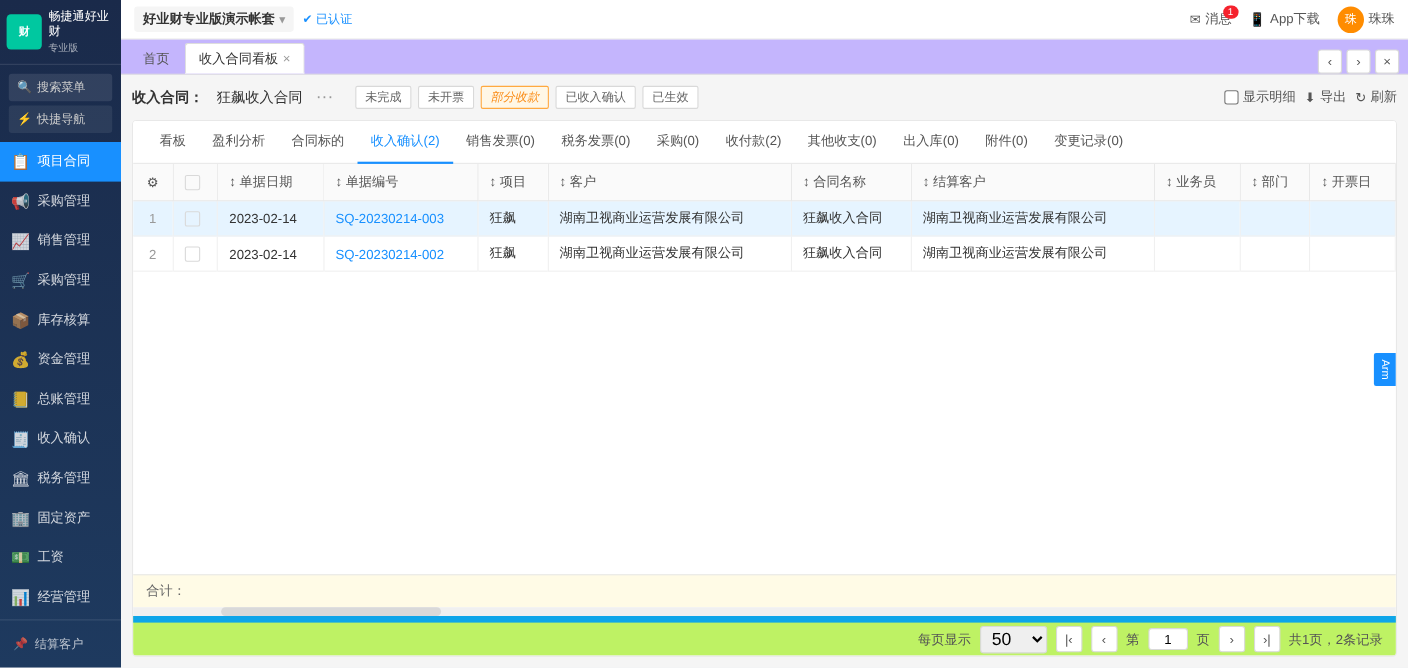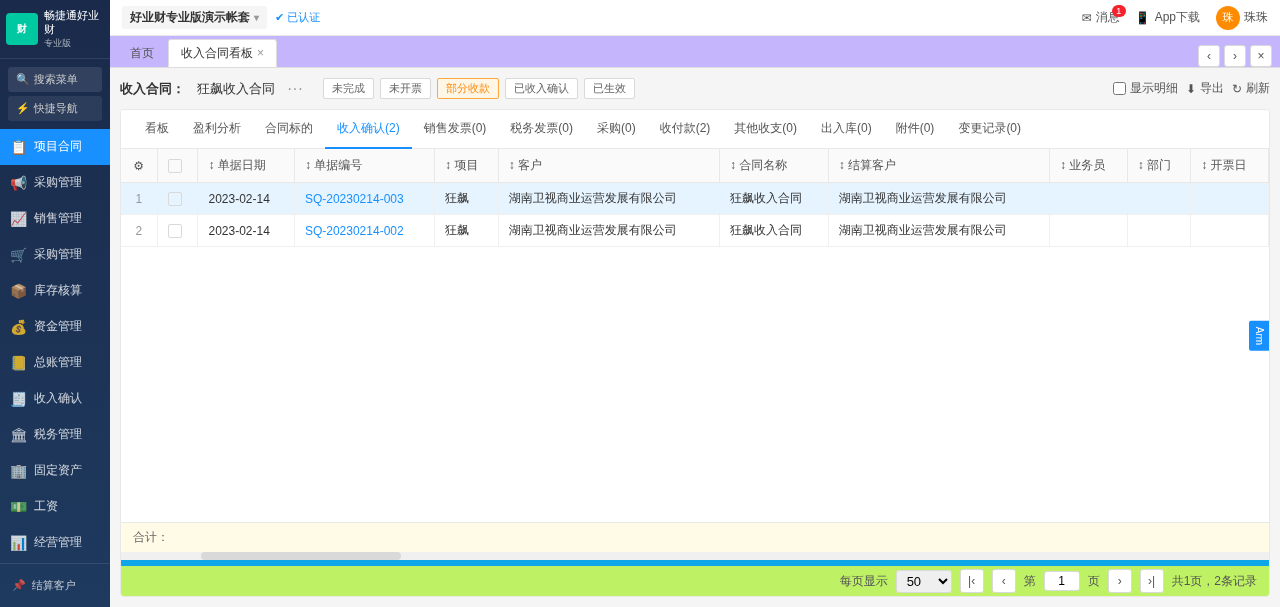--- a/index.html
+++ b/index.html
@@ -44,21 +44,21 @@
     
     .content { flex: 1; background: #f5f5f5; padding: 10px; overflow: hidden; display: flex; flex-direction: column; }
 
     
     .contract-header { display: flex; align-items: center; gap: 12px; margin-bottom: 10px; justify-content: flex-end; }
     .contract-title { font-size: 13px; color: #333; font-weight: bold; }
     .contract-name { font-size: 13px; color: #333; }
     .contract-more { color: #999; cursor: pointer; font-size: 16px; }
     .status-tags { display: flex; gap: 6px; margin-left: 8px; }
     .status-tag { padding: 2px 8px; border-radius: 2px; font-size: 11px; border: 1px solid #d9d9d9; cursor: pointer; color: #666; background: #fff; }
-    .status-tag.active { background: #fff7e6; border-color: #ffa940; color: #fa8c16; }
+    .status-tag.active { background: #fff7e6; border-color: #ffa940; color: #fa8c16; font-style: italic; }
     .header-actions { margin-left: auto; display: flex; align-items: center; gap: 8px; }
     .header-action-btn { display: flex; align-items: center; gap: 4px; cursor: pointer; font-size: 12px; color: #555; }
     .show-detail-cb { display: flex; align-items: center; gap: 4px; font-size: 12px; color: #555; cursor: pointer; }
 
     
     .card { background: #fff; border-radius: 4px; border: 1px solid #e8e8e8; flex: 1; display: flex; flex-direction: column; overflow: hidden; }
 
     
     .inner-tabs { display: flex; border-bottom: 1px solid #e8e8e8; padding: 0 12px; background: #fff; }
     .inner-tab { padding: 10px 12px; font-size: 12px; cursor: pointer; color: #555; border-bottom: 2px solid transparent; margin-bottom: -1px; white-space: nowrap; }
@@ -76,21 +76,21 @@
     tbody td:first-child { text-align: center; color: #999; }
     .link-cell { color: #1890ff; cursor: pointer; text-decoration: none; }
     .checkbox { width: 14px; height: 14px; border: 1px solid #d9d9d9; border-radius: 2px; display: inline-block; vertical-align: middle; cursor: pointer; }
 
     
     .table-footer { border-top: 1px solid #e8e8e8; padding: 6px 12px; background: #fffbe6; display: flex; align-items: center; font-size: 12px; color: #333; }
     .footer-label { color: #666; }
 
     
     .pagination-bar { height: 36px; background: #bef264; border-top: 6px solid #0ea5e9; display: flex; align-items: center; justify-content: flex-end; padding: 0 12px; gap: 8px; font-size: 12px; color: #555; }
-    .page-size-select { border: 1px solid #d9d9d9; border-radius: 3px; padding: 2px 6px; font-size: 13px; cursor: pointer; }
+    .page-size-select { border: 1px solid #d9d9d9; border-radius: 3px; padding: 2px 6px; font-size: 16px; cursor: pointer; }
     .page-nav-btn { width: 24px; height: 24px; border: 1px solid #d9d9d9; border-radius: 3px; background: #fff; cursor: pointer; display: flex; align-items: center; justify-content: center; font-size: 12px; color: #555; }
     .page-nav-btn:disabled { color: #ccc; cursor: not-allowed; }
     .page-input { width: 36px; border: 1px solid #d9d9d9; border-radius: 3px; padding: 2px 4px; text-align: center; font-size: 12px; }
     .scrollbar-area { height: 8px; background: #f0f0f0; position: relative; margin: 0; }
     .scrollbar-thumb { height: 8px; background: #d9d9d9; border-radius: 4px; width: 200px; position: absolute; left: 80px; cursor: pointer; }
 
     .nav-panel-btns { display: flex; gap: 4px; margin-left: auto; }
     .nav-panel-btn { width: 22px; height: 22px; display: flex; align-items: center; justify-content: center; cursor: pointer; color: #555; border: 1px solid #d9d9d9; border-radius: 3px; font-size: 12px; background: #fff; }
 
     .right-float-btn { position: absolute; right: 0; top: 50%; transform: translateY(-50%); width: 20px; background: #1890ff; color: #fff; display: flex; align-items: center; justify-content: center; cursor: pointer; border-radius: 2px 0 0 2px; padding: 6px 2px; writing-mode: vertical-lr; font-size: 10px; }

